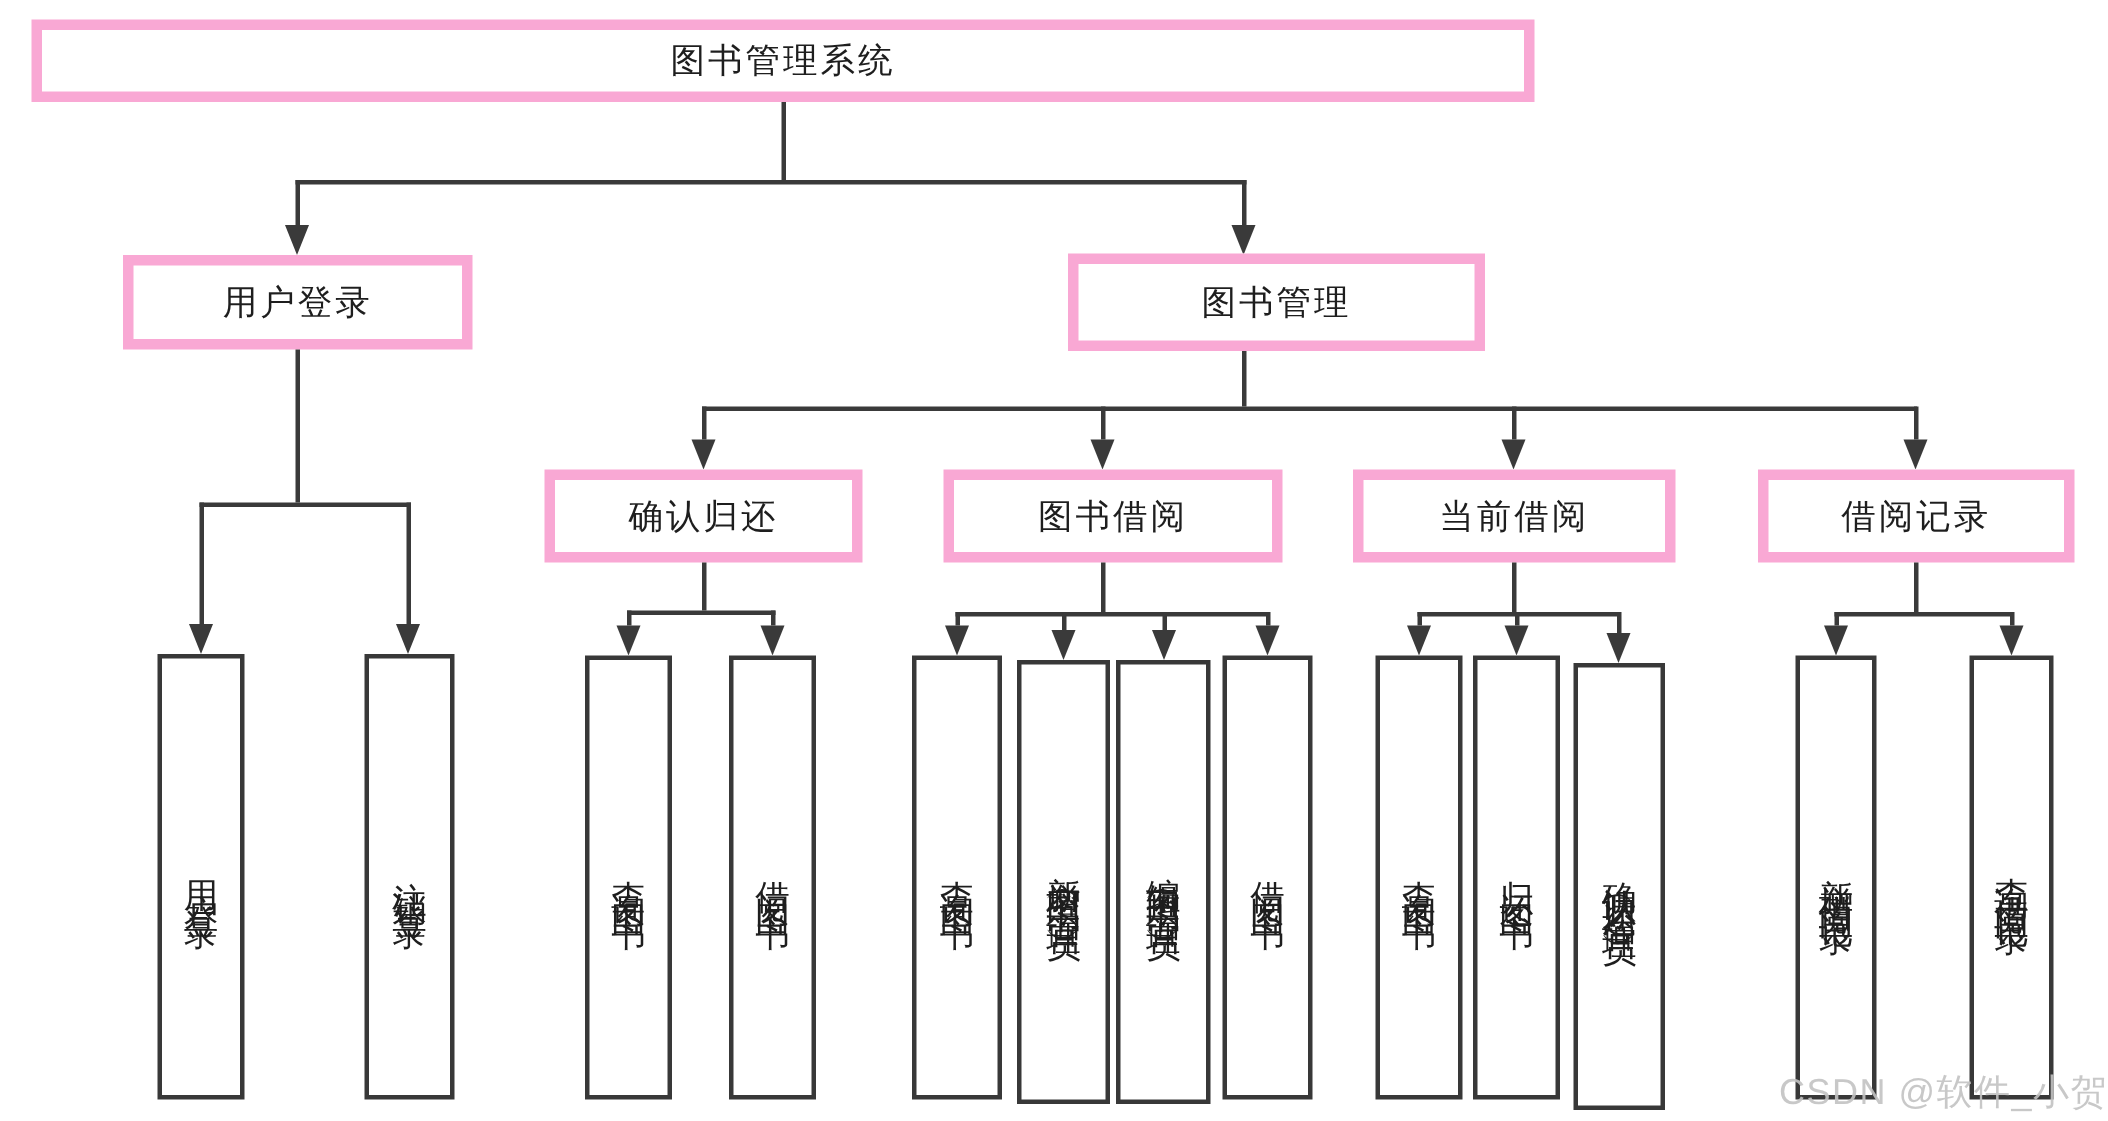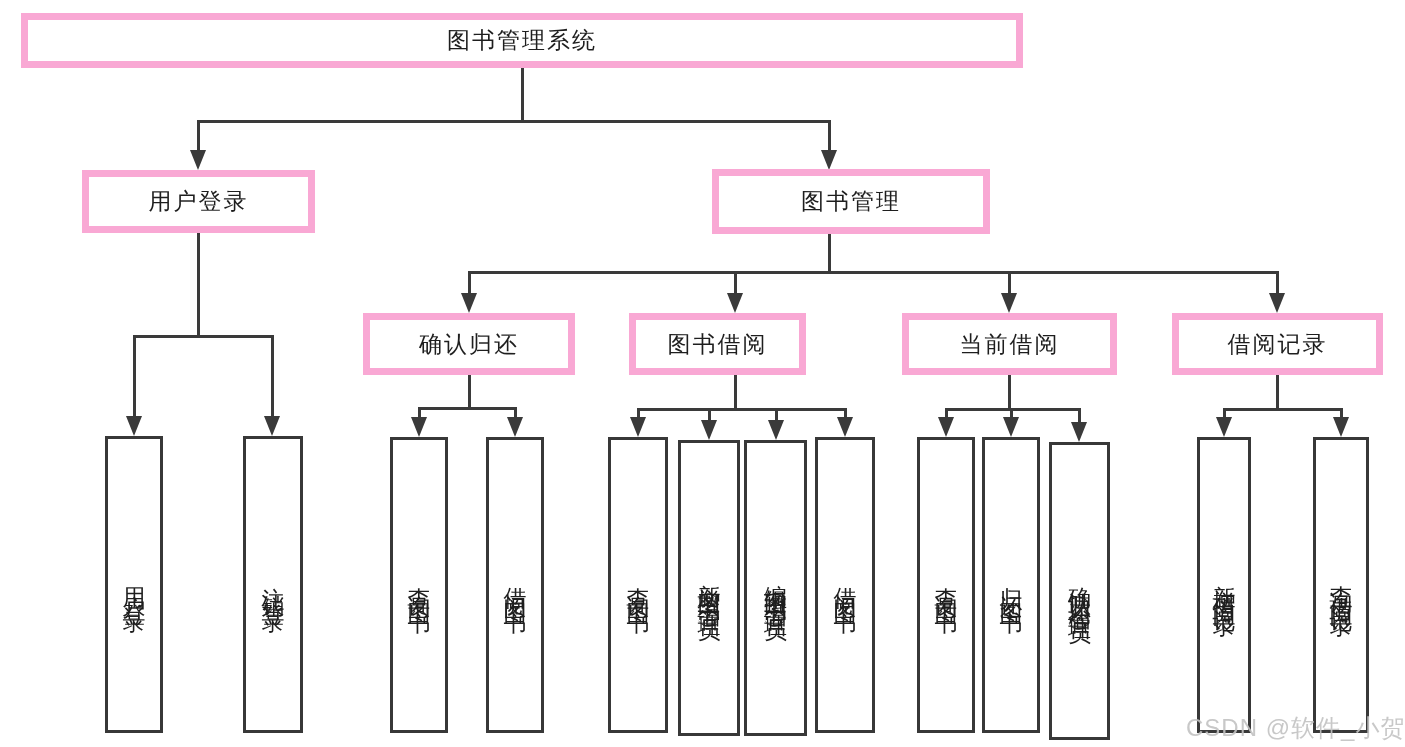--- a/index.html
+++ b/index.html
@@ -79,21 +79,21 @@
   <div class="vline" style="left:734px;top:271px;height:22px;"></div>
   <div class="tri" style="left:727px;top:293px;"></div>
   <div class="vline" style="left:1008px;top:271px;height:22px;"></div>
   <div class="tri" style="left:1001px;top:293px;"></div>
   <div class="vline" style="left:1276px;top:271px;height:22px;"></div>
   <div class="tri" style="left:1269px;top:293px;"></div>
 
   <div class="box" style="left:363px;top:313px;width:212px;height:62px;">
     <span>确认归还</span>
   </div>
-  <div class="box" style="left:629px;top:313px;width:177px;height:62px;">
+  <div class="box" style="left:629px;top:313px;width:226px;height:62px;">
     <span>图书借阅</span>
   </div>
   <div class="box" style="left:1172px;top:313px;width:211px;height:62px;">
     <span>借阅记录</span>
   </div>
   <div class="box" style="left:902px;top:313px;width:215px;height:62px;">
     <span>当前借阅</span>
   </div>
 
   <div class="vline" style="left:468px;top:375px;height:32px;"></div>

